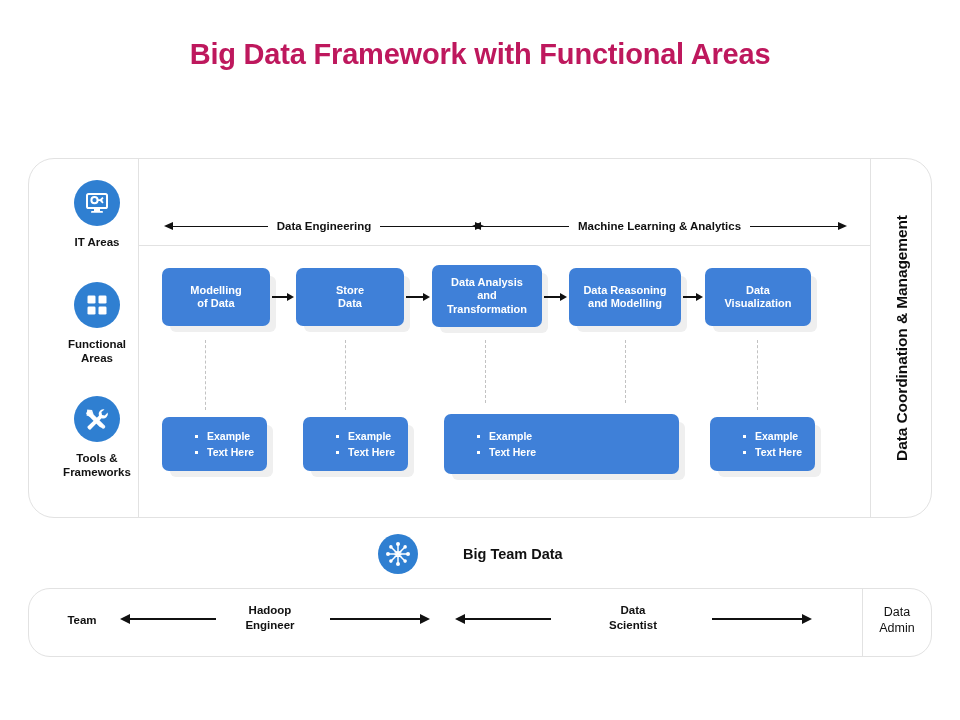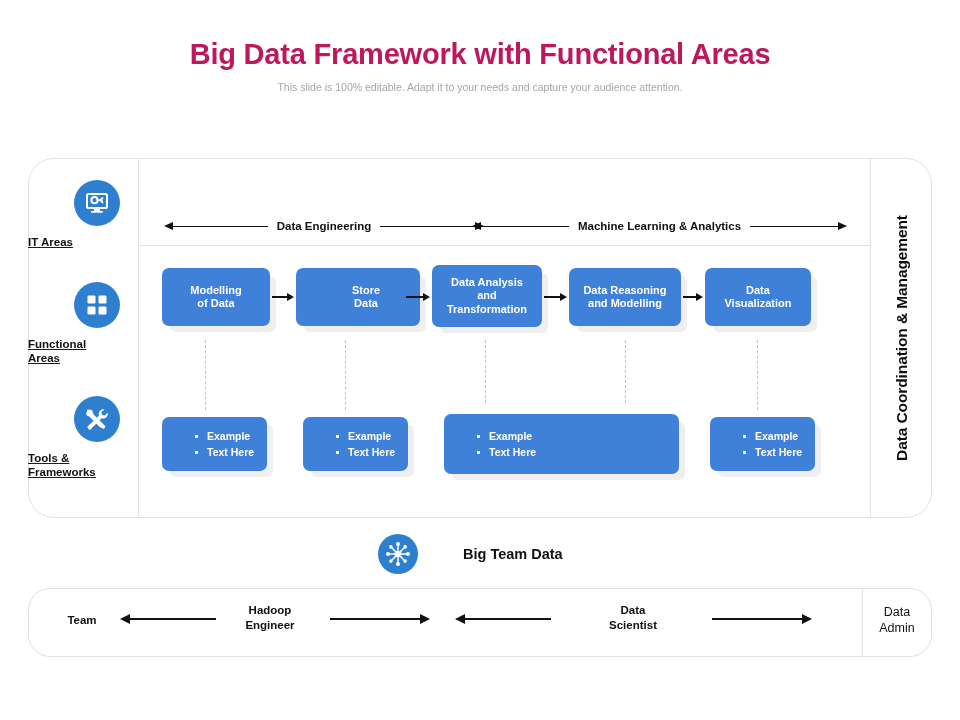--- a/index.html
+++ b/index.html
@@ -29,21 +29,21 @@
     position:absolute;left:138px;top:158px;width:1px;height:360px;background:#e2e2e2;
   }
   .v-divider-right{
     position:absolute;left:870px;top:158px;width:1px;height:360px;background:#e2e2e2;
   }
   .h-divider{
     position:absolute;left:139px;top:245px;width:731px;height:1px;background:#e2e2e2;
   }
 
   
-  .side-item{position:absolute;width:138px;text-align:left;text-decoration:underline;}
+  .side-item{position:absolute;width:138px;text-align:center;}
   .side-icon{
     width:46px;height:46px;border-radius:50%;background:#2f7fd1;
     margin:0 auto 9px auto;display:flex;align-items:center;justify-content:center;
   }
   .side-icon svg{display:block;}
   .side-label{font-size:11.5px;font-weight:bold;line-height:14px;color:#121212;}
 
   
   .arrow-row{position:absolute;left:139px;top:203px;width:731px;height:28px;}
   .arrow-grp{position:absolute;top:0;height:28px;display:flex;align-items:center;margin-top:9px;}
@@ -122,21 +122,20 @@
   .bb-arrow .l{height:1.4px;background:#111;flex:1 1 auto;}
   .bb-arrow .hl{width:0;height:0;border-top:5px solid transparent;border-bottom:5px solid transparent;border-right:10px solid #111;}
   .bb-arrow .hr{width:0;height:0;border-top:5px solid transparent;border-bottom:5px solid transparent;border-left:10px solid #111;}
 </style>
 </head>
 <body>
 
 <div class="slide">
 
   <div class="title">Big Data Framework with Functional Areas</div>
-  <div class="subtitle">This slide is 100% editable. Adapt it to your needs and capture your audience attention.</div>
 
   <div class="card"></div>
   <div class="v-divider-left"></div>
   <div class="v-divider-right"></div>
   <div class="h-divider"></div>
 
   <div class="side-item" style="left:28px;top:180px;">
     <div class="side-icon">
       <svg width="26" height="26" viewBox="0 0 26 26">
         <rect x="3" y="4" width="20" height="14" rx="1.6" fill="none" stroke="#fff" stroke-width="2"></rect>
@@ -194,21 +193,21 @@
       <div class="ar-head right"></div>
     </div>
   </div>
 
   <div class="pbox" style="left:162px;top:268px;width:108px;height:58px;">
     <div>
       <div>Modelling</div>
       <div>of Data</div>
     </div>
   </div>
-  <div class="pbox" style="left:296px;top:268px;width:108px;height:58px;padding-left:16px;">
+  <div class="pbox" style="left:296px;top:268px;width:108px;height:58px;">
     <div>
       <div>Store</div>
       <div>Data</div>
     </div>
   </div>
   <div class="pbox" style="left:432px;top:265px;width:110px;height:62px;">
     <div>
       <div>Data Analysis</div>
       <div>and</div>
       <div>Transformation</div>

